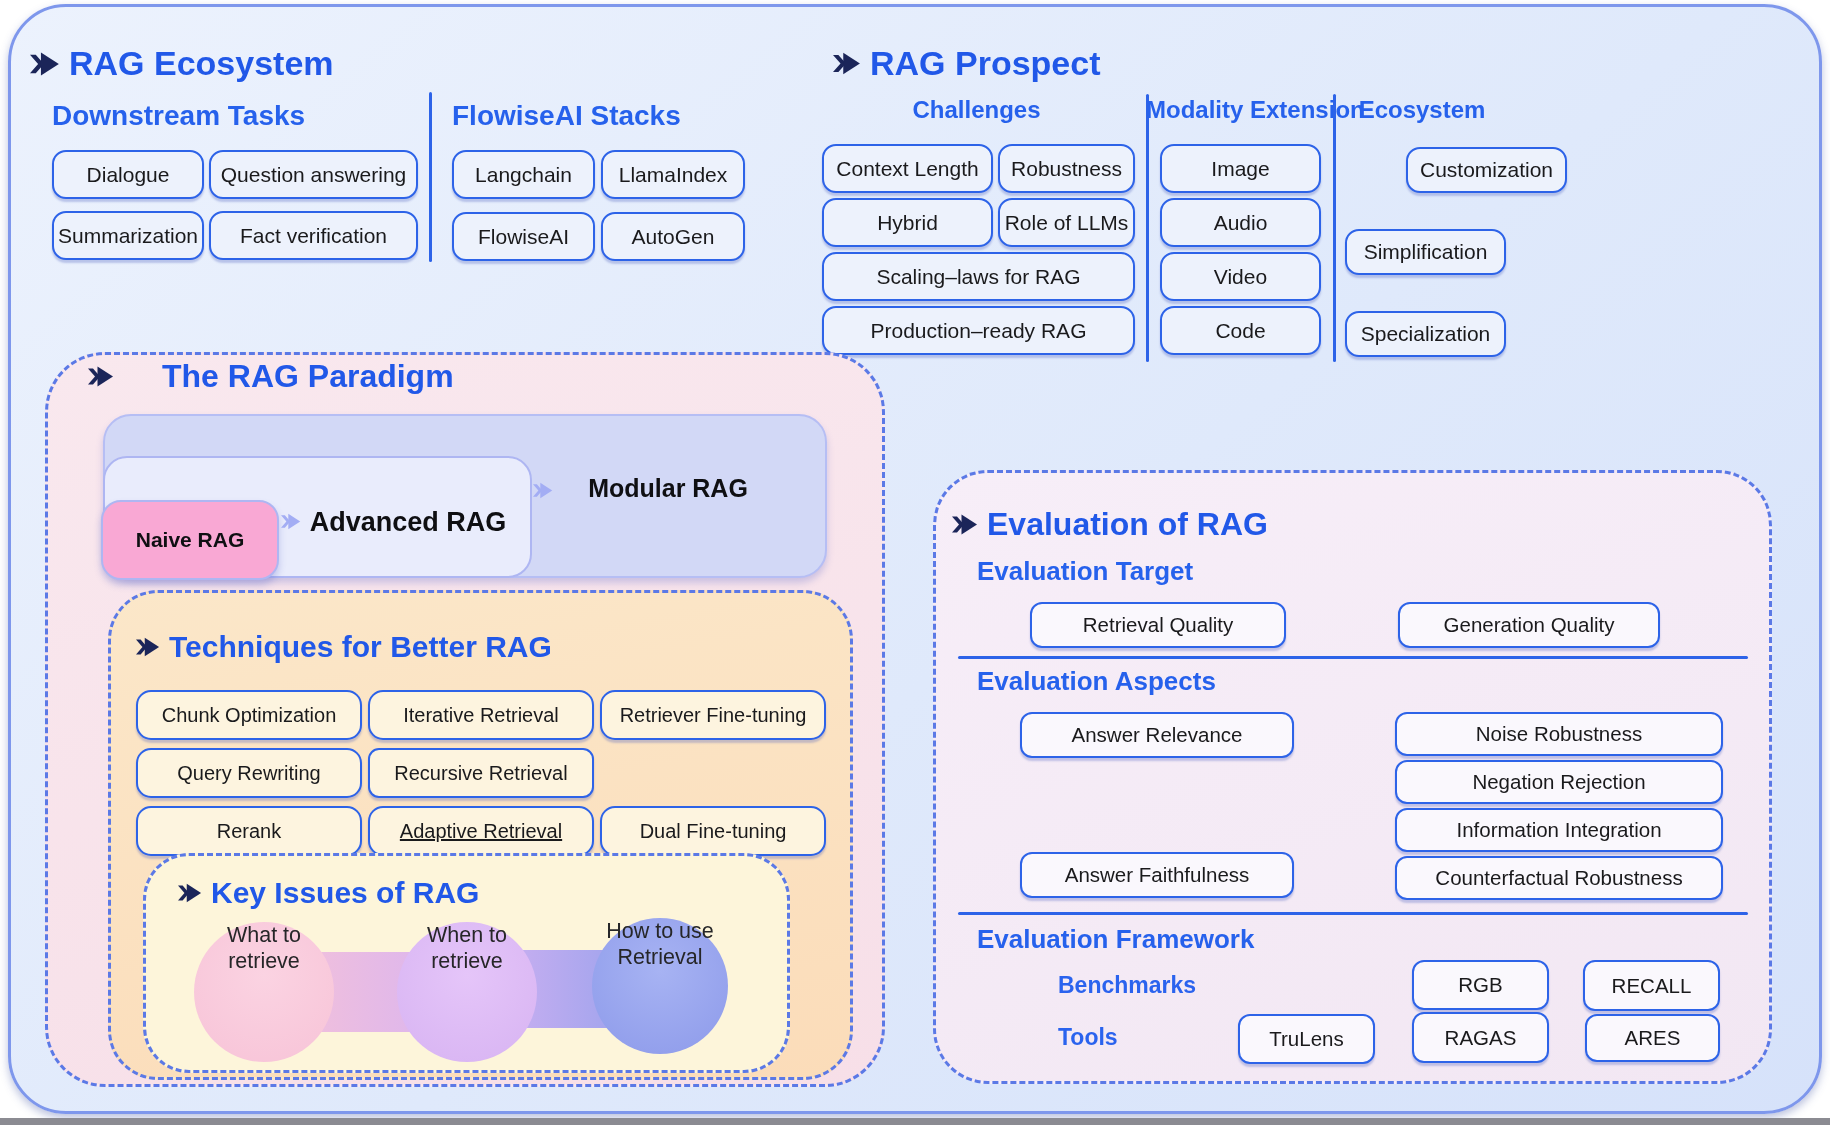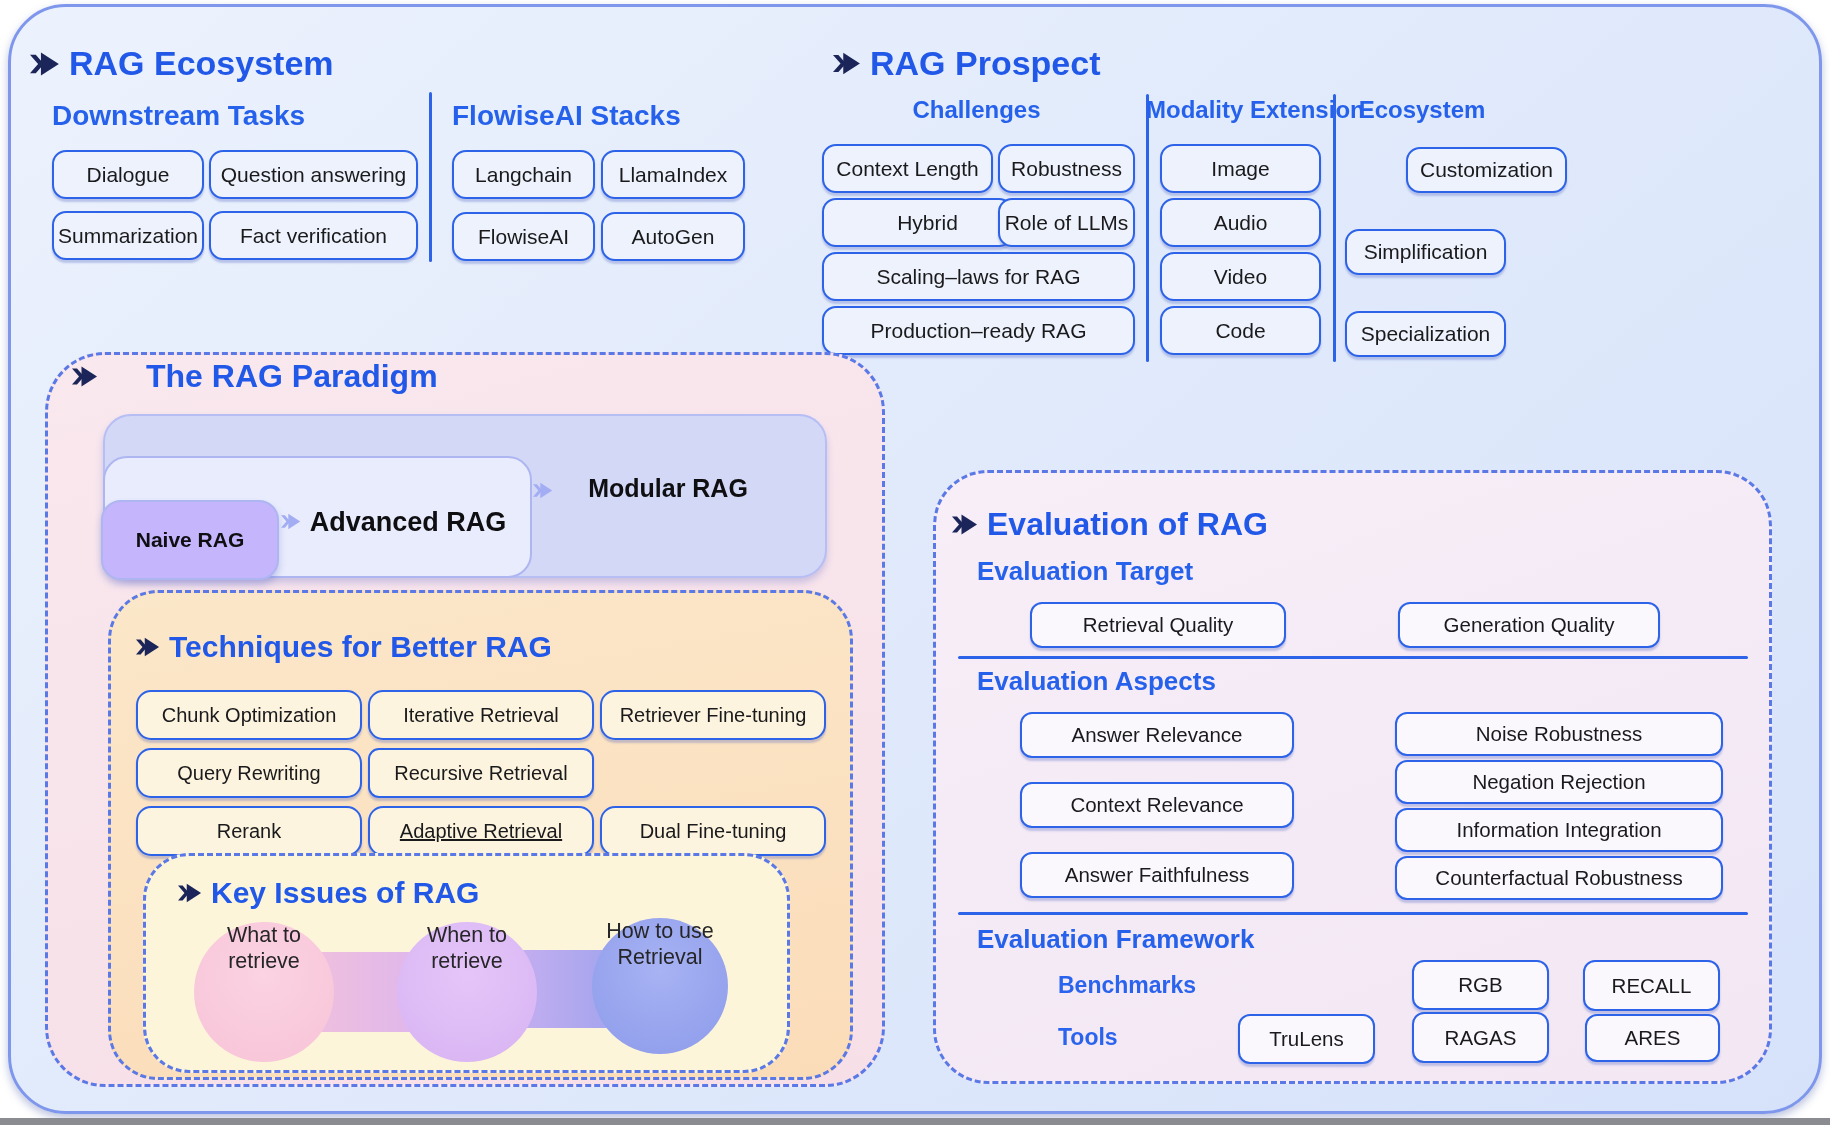--- a/index.html
+++ b/index.html
@@ -30,21 +30,21 @@
                 background:linear-gradient(170deg,#fbe7c9 0%,#fbdcb9 100%);}
   #box-keyissues{left:143px;top:853px;width:647px;height:220px;border-radius:46px;background:#fdf5da;}
   #box-eval{left:933px;top:470px;width:839px;height:614px;border-radius:55px;
                 background:linear-gradient(160deg,#f7eef8 0%,#f2e7f3 100%);}
 
   .pbox{position:absolute;box-sizing:border-box;}
   #box-modular{left:103px;top:414px;width:724px;height:164px;border-radius:28px;background:#d2d8f6;
                border:2px solid #b6bef4;box-shadow:0 5px 7px rgba(90,100,200,.28);}
   #box-advanced{left:103px;top:456px;width:429px;height:122px;border-radius:24px;background:#e9ecfc;
                border:2px solid #aeb6f2;}
-  #box-naive{left:101px;top:500px;width:178px;height:80px;border-radius:20px;background:#c4b5fd;
+  #box-naive{left:101px;top:500px;width:178px;height:80px;border-radius:20px;background:#f9a8d4;
                border:2px solid #aeb6f2;box-shadow:0 5px 7px rgba(90,100,200,.30);
                display:flex;align-items:center;justify-content:center;font-size:21px;font-weight:600;color:#0f0f12;}
   .plabel{position:absolute;text-align:center;font-weight:600;color:#0f0f12;white-space:nowrap;}
   .parrow{position:absolute;fill:#a3adf4;}
 
   .band{position:absolute;}
   .blob{position:absolute;border-radius:50%;display:flex;align-items:flex-start;justify-content:center;
         text-align:center;font-size:21.5px;color:#262628;line-height:1.22;}
   .blob span{display:inline-block;}
 
@@ -82,21 +82,21 @@
     <svg width="28" height="23" viewBox="0 0 26 20">
         <path d="M0 2 H5 L12 10 L5 18 H0 L7 10 Z"></path>
         <path d="M9.5 0 L25 10 L9.5 20 Z"></path>
       </svg>
     <span style="font-size:34px;">RAG Prospect</span>
   </div>
 
   <div class="colhead" style="left:822px;top:96px;width:309px;">Challenges</div>
   <div class="pill" style="left:822px;top:144px;width:167px;height:45px;">Context Length</div>
   <div class="pill" style="left:998px;top:144px;width:133px;height:45px;">Robustness</div>
-  <div class="pill" style="left:822px;top:198px;width:167px;height:45px;padding-left:20px;">Hybrid</div>
+  <div class="pill" style="left:822px;top:198px;width:167px;height:45px;">Hybrid</div>
   <div class="pill" style="left:998px;top:198px;width:133px;height:45px;">Role of LLMs</div>
   <div class="pill" style="left:822px;top:252px;width:309px;height:45px;">Scaling–laws for RAG</div>
   <div class="pill" style="left:822px;top:306px;width:309px;height:45px;">Production–ready RAG</div>
 
   <div class="vdiv" style="left:1146px;top:94px;height:268px;"></div>
 
   <div class="colhead" style="left:1146px;top:96px;width:190px;">Modality Extension</div>
   <div class="pill" style="left:1160px;top:144px;width:157px;height:45px;">Image</div>
   <div class="pill" style="left:1160px;top:198px;width:157px;height:45px;">Audio</div>
   <div class="pill" style="left:1160px;top:252px;width:157px;height:45px;">Video</div>
@@ -104,21 +104,21 @@
 
   <div class="vdiv" style="left:1333px;top:94px;height:268px;"></div>
 
   <div class="colhead" style="left:1336px;top:96px;width:172px;">Ecosystem</div>
   <div class="pill" style="left:1406px;top:147px;width:157px;height:42px;">Customization</div>
   <div class="pill" style="left:1345px;top:229px;width:157px;height:42px;">Simplification</div>
   <div class="pill" style="left:1345px;top:311px;width:157px;height:42px;">Specialization</div>
 
   <div class="dashed" id="box-paradigm"></div>
 
-  <div class="title" style="left:72px;top:358px;gap:48px;">
+  <div class="title" style="left:88px;top:358px;gap:48px;">
     <svg width="26" height="21" viewBox="0 0 26 20">
         <path d="M0 2 H5 L12 10 L5 18 H0 L7 10 Z"></path>
         <path d="M9.5 0 L25 10 L9.5 20 Z"></path>
       </svg>
     <span style="font-size:32px;">The RAG Paradigm</span>
   </div>
 
   <div class="pbox" id="box-modular"></div>
   <div class="pbox" id="box-advanced"></div>
   <div class="pbox" id="box-naive">Naive RAG</div>
@@ -187,21 +187,20 @@
   </div>
 
   <div class="subhead" style="left:977px;top:556px;font-size:26px;">Evaluation Target</div>
   <div class="pill eval" style="left:1030px;top:602px;width:252px;height:42px;">Retrieval Quality</div>
   <div class="pill eval" style="left:1398px;top:602px;width:258px;height:42px;">Generation Quality</div>
 
   <div class="hdiv" style="left:958px;top:656px;width:790px;"></div>
 
   <div class="subhead" style="left:977px;top:666px;font-size:26px;">Evaluation Aspects</div>
   <div class="pill eval" style="left:1020px;top:712px;width:270px;height:42px;">Answer Relevance</div>
-  <div class="pill eval" style="left:1020px;top:782px;width:270px;height:42px;">Context Relevance</div>
   <div class="pill eval" style="left:1020px;top:852px;width:270px;height:42px;">Answer Faithfulness</div>
   <div class="pill eval" style="left:1395px;top:712px;width:324px;height:40px;">Noise Robustness</div>
   <div class="pill eval" style="left:1395px;top:760px;width:324px;height:40px;">Negation Rejection</div>
   <div class="pill eval" style="left:1395px;top:808px;width:324px;height:40px;">Information Integration</div>
   <div class="pill eval" style="left:1395px;top:856px;width:324px;height:40px;">Counterfactual Robustness</div>
 
   <div class="hdiv" style="left:958px;top:912px;width:790px;"></div>
 
   <div class="subhead" style="left:977px;top:924px;font-size:26px;">Evaluation Framework</div>
   <div class="fw-label" style="left:1058px;top:972px;">Benchmarks</div>

